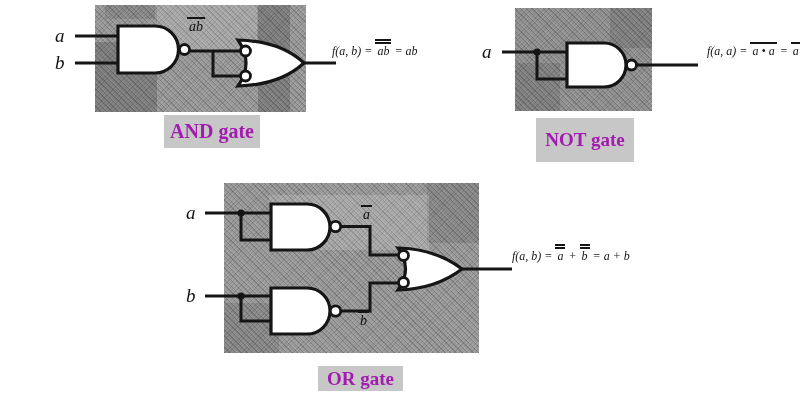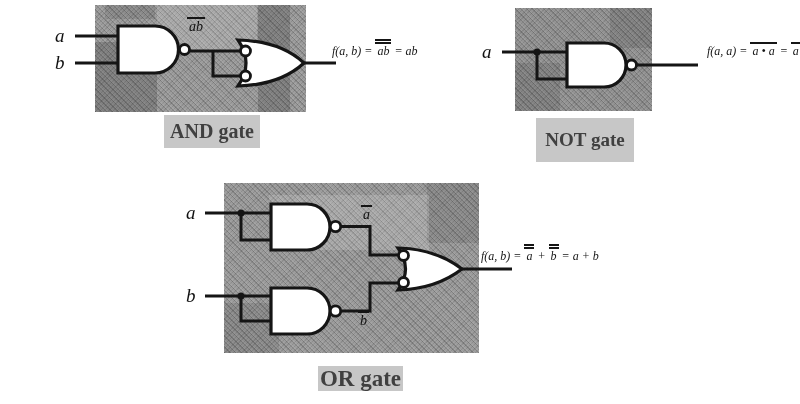--- a/index.html
+++ b/index.html
@@ -29,21 +29,21 @@
     font-family:"Liberation Serif",serif;color:#111;
   }
   .sm{font-size:14px;}
   .bar{display:inline-block;border-top:2.4px solid #151515;padding:1px 2px 0 2px;line-height:1.05;}
   .dbar{display:inline-block;border-top:5px double #151515;padding:1px 2px 0 2px;line-height:1.05;}
   .formula{
     position:absolute;font-style:italic;font-size:12px;line-height:1.1;
     font-family:"Liberation Serif",serif;color:#151515;white-space:pre;
   }
   .caption{
-    position:absolute;background:#c7c7c7;color:#404040;
+    position:absolute;background:#c7c7c7;color:#a21caf;
     font-family:"Liberation Serif",serif;font-weight:bold;font-style:normal;
     display:flex;align-items:center;justify-content:center;
   }
 </style>
 </head>
 <body>
 
 <div class="canvas">
 
   <div class="tex" style="left:95px;top:5px;width:211px;height:107px;">
@@ -113,16 +113,16 @@
   <div class="caption" style="left:164px;top:115px;width:96px;height:33px;font-size:20px;">AND gate</div>
 
   <span class="lbl" style="left:482px;top:42px;">a</span>
   <div class="formula" style="left:660px;top:42px;margin-left:47px;"><span>f(a, a) = </span><span class="bar">a • a</span><span> = </span><span class="bar">a</span></div>
   <div class="caption" style="left:536px;top:118px;width:98px;height:44px;font-size:19px;">NOT gate</div>
 
   <span class="lbl" style="left:186px;top:203px;">a</span>
   <span class="lbl" style="left:186px;top:286px;">b</span>
   <span class="lbl sm bar" style="position:absolute;left:361px;top:205px;">a</span>
   <span class="lbl sm bar" style="position:absolute;left:358px;top:311px;">b</span>
-  <div class="formula" style="left:481px;top:244px;"><span>f(a, b) = </span><span class="dbar">a</span><span> + </span><span class="dbar">b</span><span> = a + b</span></div>
-  <div class="caption" style="left:318px;top:366px;width:85px;height:25px;font-size:23px;">OR gate</div>
+  <div class="formula" style="left:512px;top:244px;"><span>f(a, b) = </span><span class="dbar">a</span><span> + </span><span class="dbar">b</span><span> = a + b</span></div>
+  <div class="caption" style="left:318px;top:366px;width:85px;height:25px;font-size:19px;">OR gate</div>
 
 </div>
 
 </body></html>

